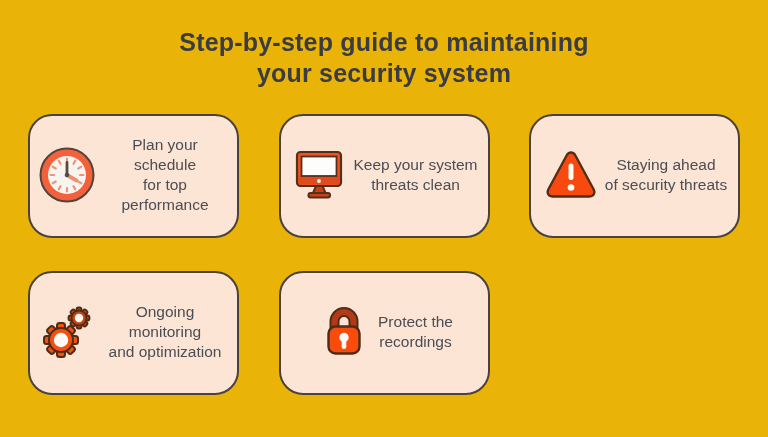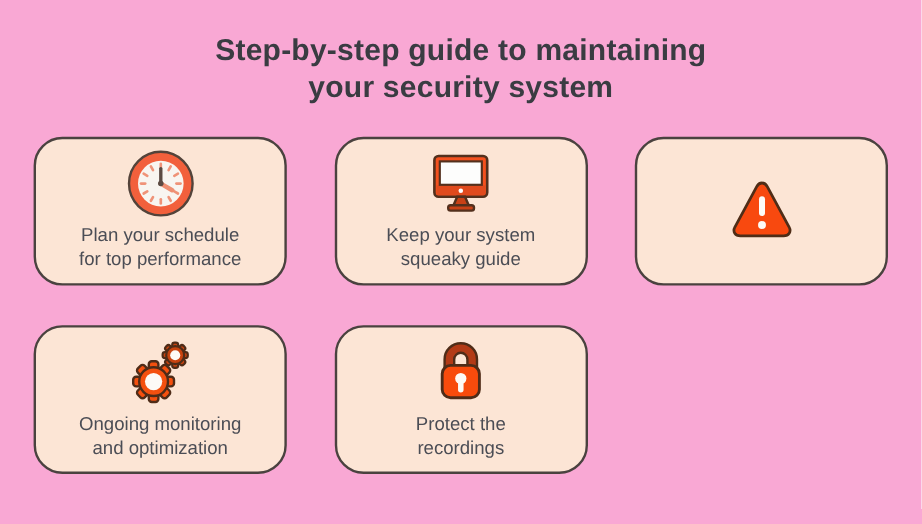--- a/index.html
+++ b/index.html
@@ -1,36 +1,36 @@
 <!DOCTYPE html>
 <html><head>
 <meta charset="utf-8">
 <style>
   * { margin:0; padding:0; box-sizing:border-box; }
   html,body { width:768px; height:437px; background:#ffffff; overflow:hidden; }
   body { font-family:"Liberation Sans", sans-serif; position:relative; }
 
-  .canvas { position:absolute; inset:0; width:768px; height:437px; background:#f9a8d4; }
+  .canvas { position:absolute; inset:0; width:768px; height:437px; background:#eab308; }
 
   .title {
     position:absolute; top:27px; left:0; width:768px;
     text-align:center; font-size:25px; font-weight:700; line-height:1.24;
     color:#3a3c42; white-space:pre-line; letter-spacing:0.2px;
   }
 
   .grid {
     position:absolute; left:28px; top:114px; width:712px;
     display:grid; grid-template-columns:repeat(3, 211px);
     column-gap:39.5px; row-gap:33px;
   }
 
   .card {
     height:124px; background:#fce5d5;
     border:2px solid #4a423f; border-radius:24px;
-    display:flex; flex-direction:column; align-items:center; justify-content:center;
+    display:flex; flex-direction:row; align-items:center; justify-content:center;
     gap:5px; padding:6px 8px 8px 8px;
   }
 
   .icon-wrap { width:58px; height:58px; flex:0 0 auto; display:flex; align-items:center; justify-content:center; }
 
   .card-label {
     font-size:15.5px; line-height:1.28; color:#4b4d55;
     text-align:center; white-space:pre-line;
   }
 </style>
@@ -77,32 +77,34 @@
         <svg viewBox="0 0 58 58" width="58" height="58">
           <rect x="7" y="6" width="44" height="34" rx="3.5" fill="#f4511e" stroke="#53301d" stroke-width="2.2"></rect>
           <rect x="8.8" y="30.5" width="40.4" height="8" fill="#e04a1d"></rect>
           <rect x="11.5" y="10.5" width="35" height="19.5" fill="#fdfdfc" stroke="#53301d" stroke-width="1.8"></rect>
           <circle cx="29" cy="35" r="1.9" fill="#ffffff"></circle>
           <path d="M26 40 L32.5 40 L36 48 L22.5 48 Z" fill="#c94116" stroke="#53301d" stroke-width="2"></path>
           <rect x="18.5" y="47" width="21.5" height="4.5" rx="2" fill="#c94116" stroke="#53301d" stroke-width="2"></rect>
         </svg>
       </div>
       <div class="card-label">Keep your system
-squeaky guide</div>
+threats clean</div>
     </div>
 
 
     <div class="card">
       <div class="icon-wrap">
         <svg viewBox="0 0 58 58" width="58" height="58">
           <path d="M29 6.5 C30.9 6.5 32.4 7.6 33.4 9.5 L51.6 43.3 C53.6 47 51.4 50.5 47 50.5 L11 50.5 C6.6 50.5 4.4 47 6.4 43.3 L24.6 9.5 C25.6 7.6 27.1 6.5 29 6.5 Z" fill="#f8490f" stroke="#4f2d17" stroke-width="2.3" stroke-linejoin="round"></path>
           <rect x="26.5" y="17.5" width="5" height="16.5" rx="2.5" fill="#fdfbf8"></rect>
           <circle cx="29" cy="41.5" r="3.3" fill="#fdfbf8"></circle>
         </svg>
       </div>
+      <div class="card-label">Staying ahead
+of security threats</div>
     </div>
 
     <div class="card">
       <div class="icon-wrap">
         <svg viewBox="0 0 58 58" width="58" height="58">
           <g fill="#c8430f" stroke="#4f2c18" stroke-width="1.8">
             <rect x="30.5" y="12.5" width="21" height="5" rx="2"></rect>
             <rect x="30.5" y="12.5" width="21" height="5" rx="2" transform="rotate(45 41 15)"></rect>
             <rect x="30.5" y="12.5" width="21" height="5" rx="2" transform="rotate(90 41 15)"></rect>
             <rect x="30.5" y="12.5" width="21" height="5" rx="2" transform="rotate(135 41 15)"></rect>

